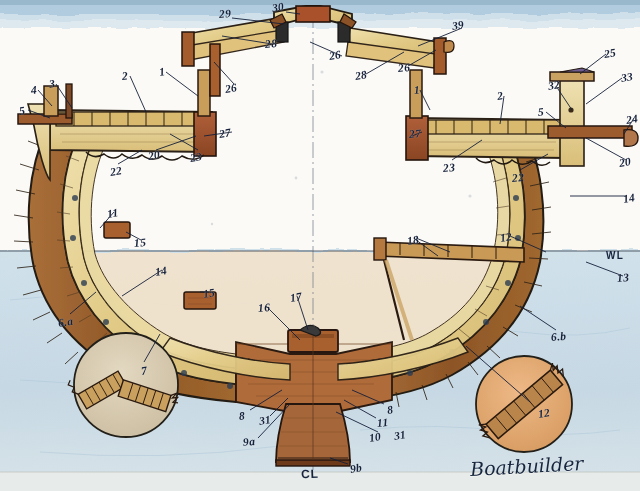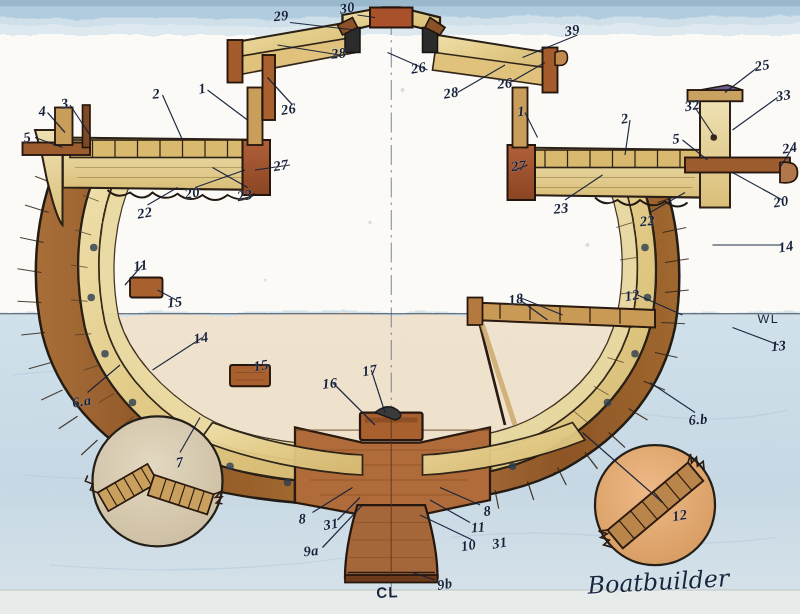--- a/index.html
+++ b/index.html
@@ -26,21 +26,21 @@
     pointer-events:auto;
   }
   .lbl.n2{transform:rotate(-5deg);}
   .cl{
     position:absolute;font-family:"Liberation Sans", sans-serif;
     font-size:12px;font-weight:700;color:#16233d;letter-spacing:1px;
     transform:rotate(-2deg);
   }
   .wl{
     position:absolute;font-family:"Liberation Sans", sans-serif;
-    font-size:10px;font-weight:400;color:#16233d;letter-spacing:1.2px;
+    font-size:10px;font-weight:700;color:#16233d;letter-spacing:1.2px;
   }
   .sig{
     position:absolute;
     font-family:"DejaVu Serif", serif;
     font-style:italic;font-size:19px;color:#17263f;
     transform:rotate(-3deg);
     text-shadow:0 1px 0 rgba(255,255,255,.4);
   }
 </style>
 </head>

